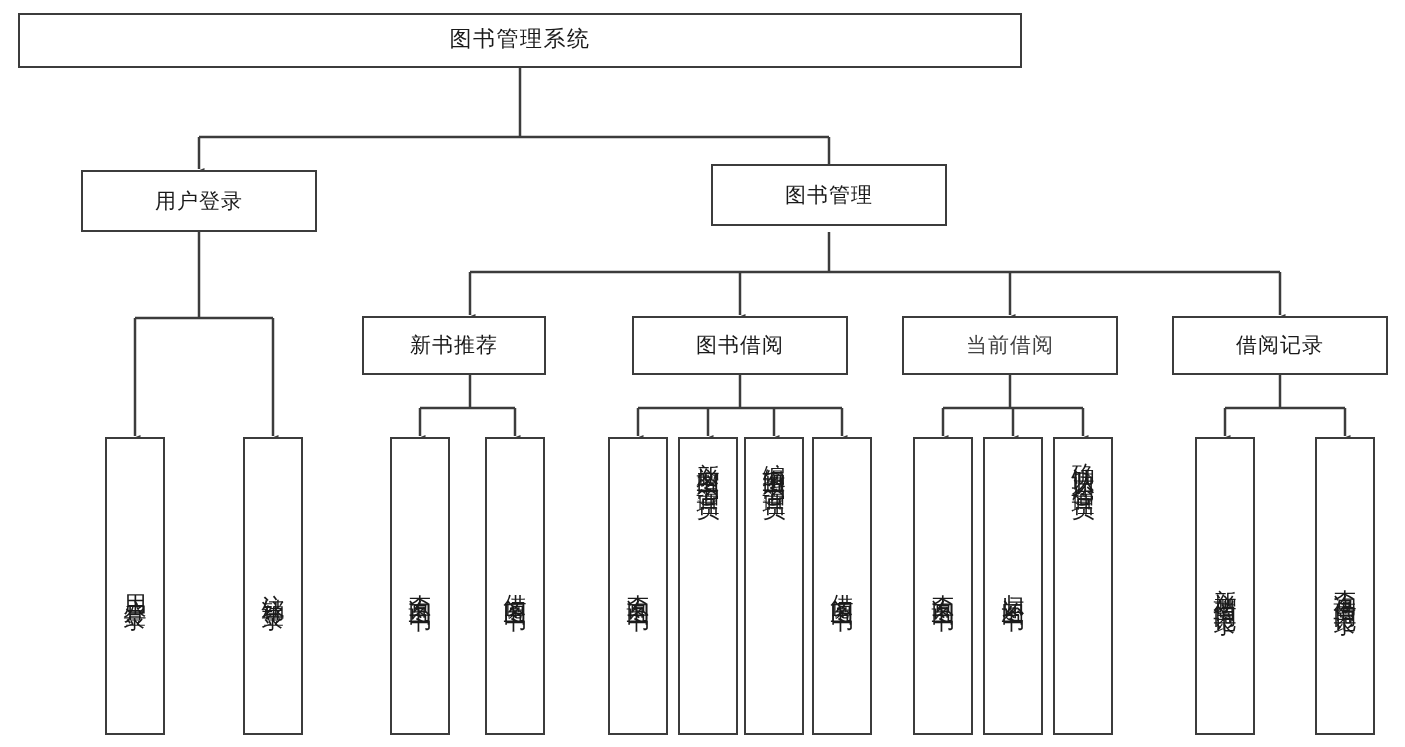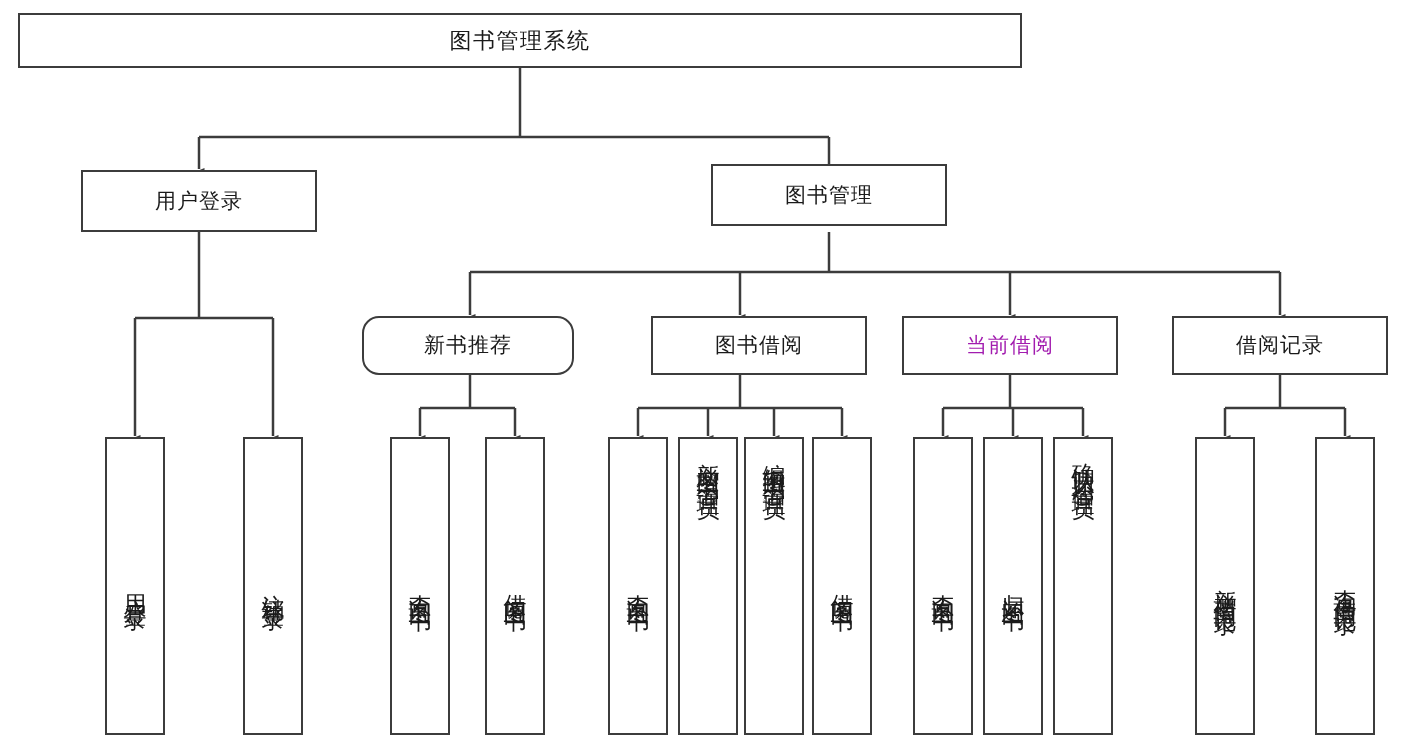--- a/index.html
+++ b/index.html
@@ -26,21 +26,21 @@
     line-height:1.18;
     text-align:center;
     white-space:nowrap;
     user-select:none;
   }
   
   .node.horiz .label{
     font-size:21px;
     letter-spacing:1px;
   }
-  .node.root .label{font-size:22px;letter-spacing:1.5px;}
+  .node.root .label{font-size:22px;letter-spacing:1.5px;font-family:Liberation Mono, monospace;}
   
   .node.vert{
     align-items:flex-start;
     justify-content:center;
     padding-top:6px;
   }
   .node.vert .label{
     writing-mode:vertical-rl;
     text-orientation:upright;
     font-size:23px;
@@ -108,28 +108,28 @@
   <div id="node-layer">
       <div class="node horiz root" style="left: 18px; top: 13px; width: 1004px; height: 55px; border-color: rgb(60, 60, 60);">
         <span class="label" style="color: rgb(26, 26, 26);">图书管理系统</span>
       </div>
       <div class="node horiz" style="left: 81px; top: 170px; width: 236px; height: 62px; border-color: rgb(60, 60, 60);">
         <span class="label" style="color: rgb(26, 26, 26);">用户登录</span>
       </div>
       <div class="node horiz" style="left: 711px; top: 164px; width: 236px; height: 62px; border-color: rgb(60, 60, 60);">
         <span class="label" style="color: rgb(26, 26, 26);">图书管理</span>
       </div>
-      <div class="node horiz" style="left: 362px; top: 316px; width: 212px; height: 59px; border-color: rgb(60, 60, 60); border-radius: 17px;">
+      <div class="node horiz" style="left: 362px; top: 316px; width: 184px; height: 59px; border-color: rgb(60, 60, 60);">
         <span class="label" style="color: rgb(26, 26, 26);">新书推荐</span>
       </div>
-      <div class="node horiz" style="left: 632px; top: 316px; width: 216px; height: 59px; border-color: rgb(60, 60, 60); margin-left: 19px;">
+      <div class="node horiz" style="left: 632px; top: 316px; width: 216px; height: 59px; border-color: rgb(60, 60, 60);">
         <span class="label" style="color: rgb(26, 26, 26);">图书借阅</span>
       </div>
       <div class="node horiz" style="left: 902px; top: 316px; width: 216px; height: 59px; border-color: rgb(60, 60, 60);">
-        <span class="label" style="color: #a21caf;">当前借阅</span>
+        <span class="label" style="color: #404040;">当前借阅</span>
       </div>
       <div class="node horiz" style="left: 1172px; top: 316px; width: 216px; height: 59px; border-color: rgb(60, 60, 60); align-items: center;">
         <span class="label" style="color: rgb(26, 26, 26);">借阅记录</span>
       </div>
       <div class="node vert centered" style="left: 105px; top: 437px; width: 60px; height: 298px; border-color: rgb(60, 60, 60);">
         <span class="label" style="color: rgb(26, 26, 26);">用户登录</span>
       </div>
       <div class="node vert centered" style="left: 243px; top: 437px; width: 60px; height: 298px; border-color: rgb(60, 60, 60);">
         <span class="label" style="color: rgb(26, 26, 26);">注销登录</span>
       </div>

